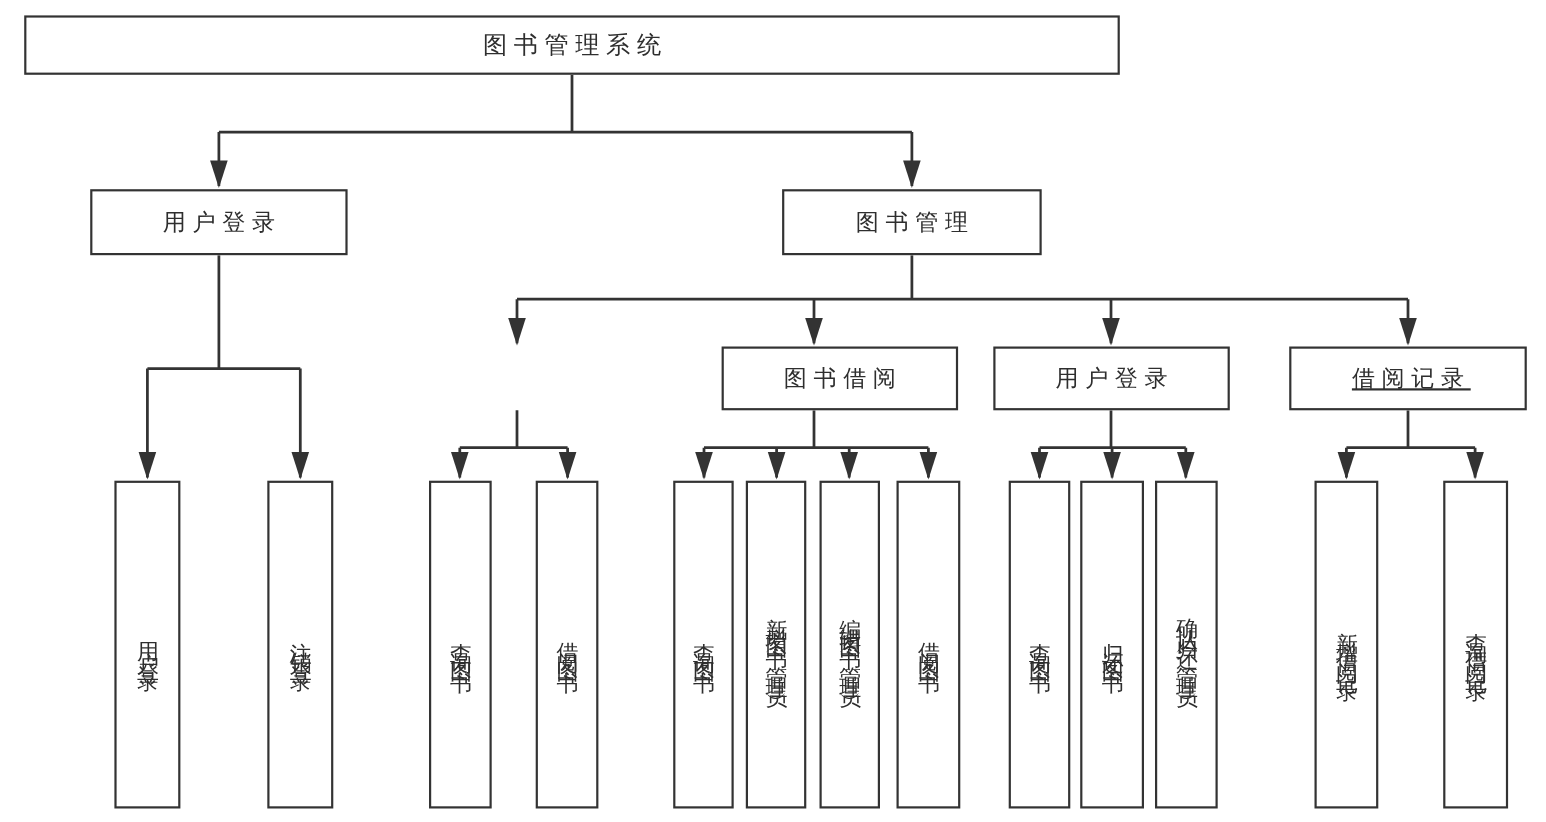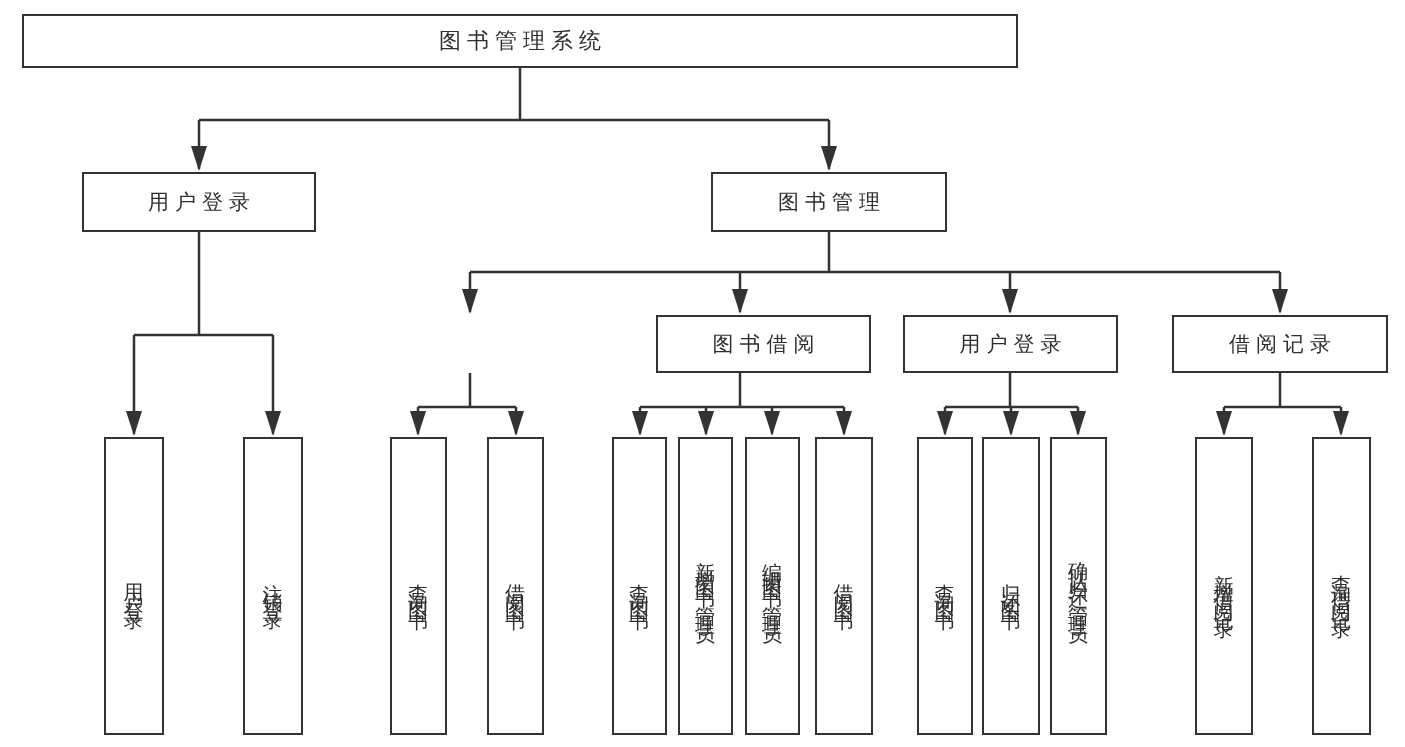--- a/index.html
+++ b/index.html
@@ -87,21 +87,21 @@
     </g>
   </svg>
 
   <div class="box h-box root-box" style="left:22px;top:14px;width:996px;height:54px;">图书管理系统</div>
 
   <div class="box h-box" style="left:82px;top:172px;width:234px;height:60px;">用户登录</div>
   <div class="box h-box" style="left:711px;top:172px;width:236px;height:60px;">图书管理</div>
 
   <div class="box h-box" style="left:633px;top:315px;width:215px;height:58px;margin-left:23px;">图书借阅</div>
   <div class="box h-box" style="left:903px;top:315px;width:215px;height:58px;">用户登录</div>
-  <div class="box h-box" style="left:1172px;top:315px;width:216px;height:58px;">借阅记录</div>
+  <div class="box h-box" style="left:1172px;top:315px;width:216px;height:58px;text-decoration:underline;">借阅记录</div>
 
   <div class="box v-box" style="left:104px;top:437px;width:60px;height:298px;">
     <span>用户登录</span>
   </div>
   <div class="box v-box" style="left:243px;top:437px;width:60px;height:298px;">
     <span>注销登录</span>
   </div>
 
   <div class="box v-box" style="left:390px;top:437px;width:57px;height:298px;">
     <span>查询图书</span>

